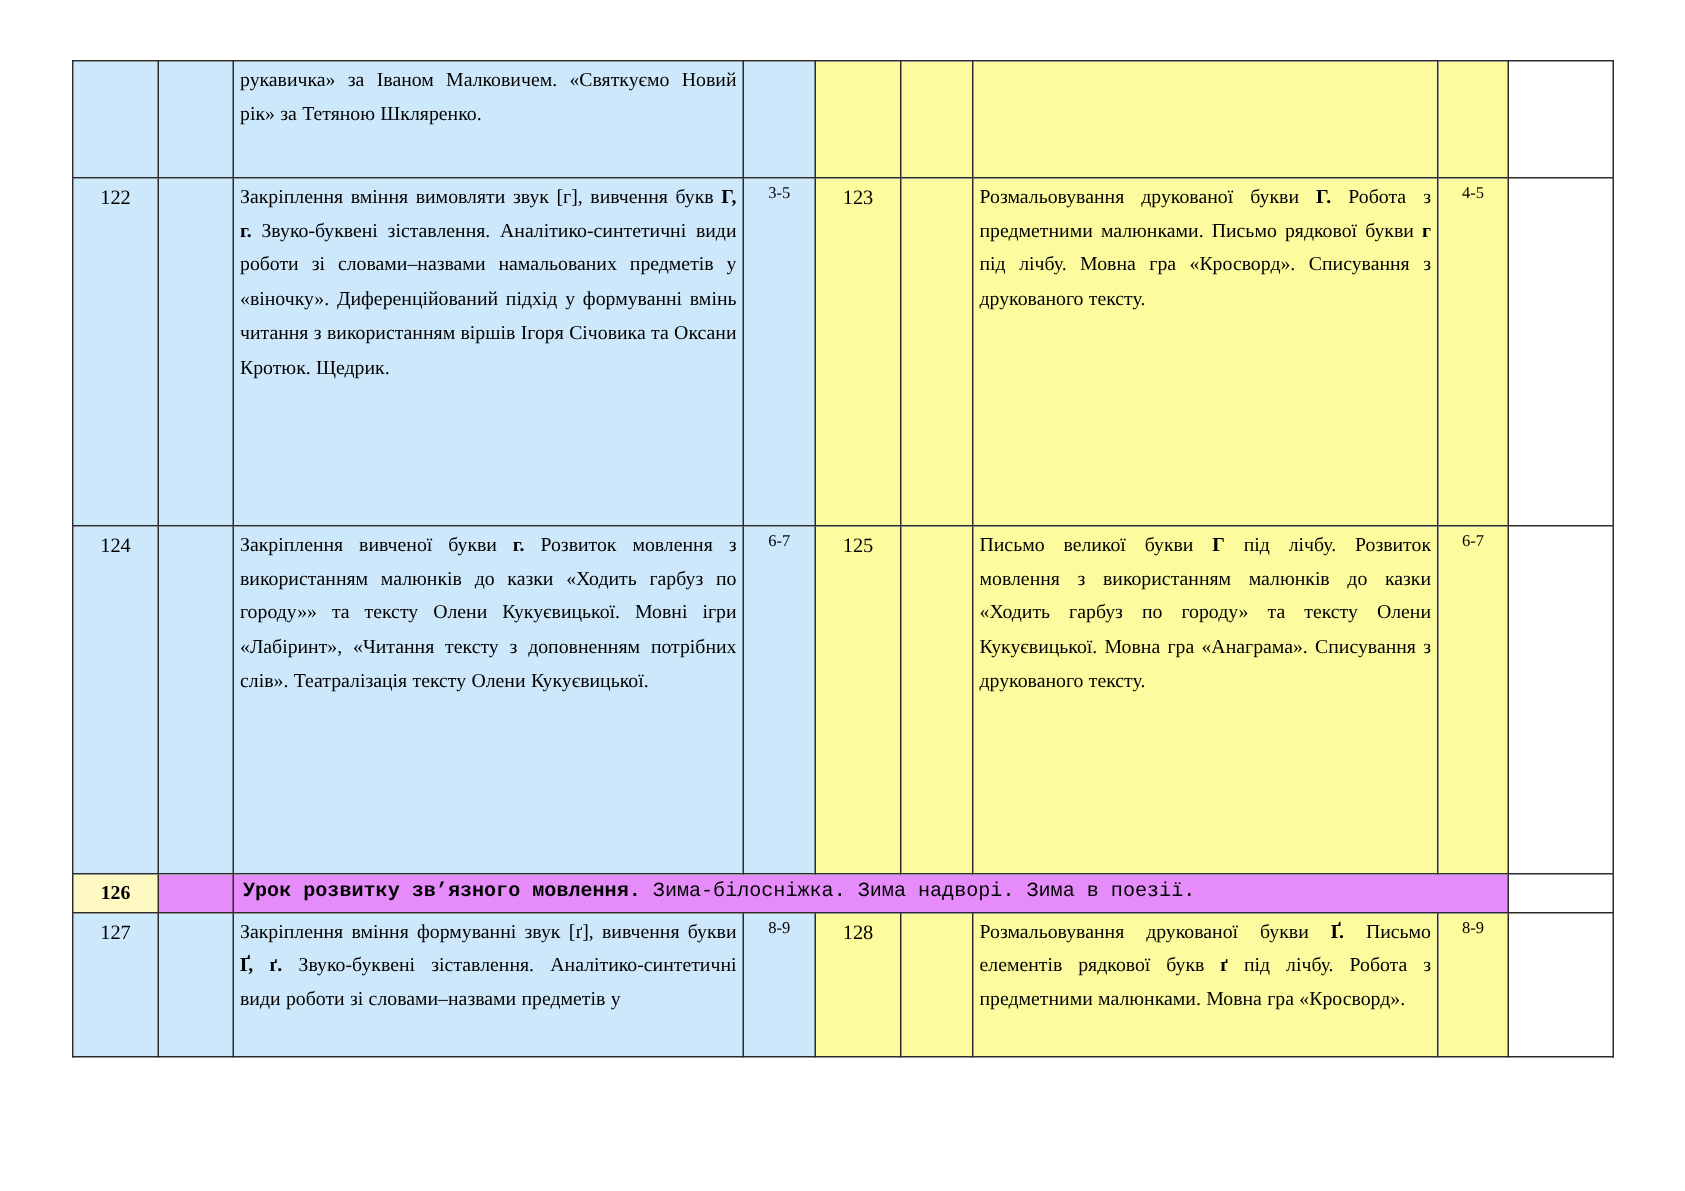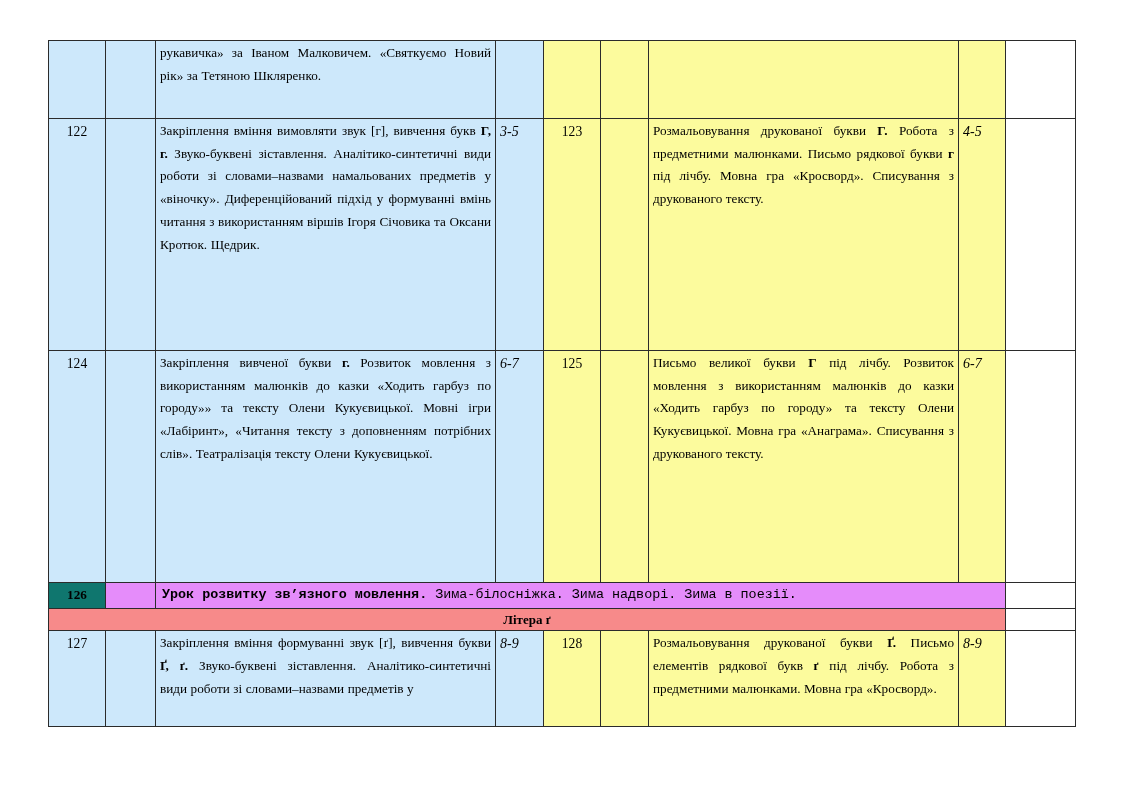--- a/index.html
+++ b/index.html
@@ -72,41 +72,40 @@
   }
   tr.special td.spec {
     background: #e58cfa;
     padding: 3px 6px;
     line-height: 1.3;
     text-align: left;
     font-size: 13.4px;
     font-family: Liberation Mono, monospace;
   }
   tr.special td.spec-num {
-    background: #0f766e;
+    background: #fef9c3;
     text-align: center;
     font-weight: bold;
   }
   tr.special td.spec-date {
     background: #e58cfa;
   }
   tr.special td.spec-end {
     background: #ffffff;
   }
   .num-cell {
     text-align: center;
     font-weight: normal;
     font-size: 13.6px;
     padding-top: 2px;
   }
   .pg-cell {
-    text-align: left;
-    font-size: 14px;
+    text-align: center;
+    font-size: 11px;
     padding-top: 2px;
-    font-style: italic;
   }
   .clip-bottom td { border-bottom: none; }
   .inline-b { font-weight: bold; }
 </style>
 </head>
 <body>
 
 <div class="page">
   <table class="sched">
     <colgroup>
@@ -159,24 +158,20 @@
         <td class="white"></td>
       </tr>
 
       <tr class="special">
         <td class="spec-num">126</td>
         <td class="spec-date"></td>
         <td class="spec" colspan="6"><span class="inline-b">Урок розвитку зв’язного мовлення.</span><span> Зима-білосніжка. Зима надворі. Зима в поезії.</span></td>
         <td class="spec-end"></td>
       </tr>
 
-      <tr class="sect">
-        <td colspan="8">Літера ґ</td>
-        <td class="sect-end"></td>
-      </tr>
 
       <tr class="clip-bottom" style="height:96px;">
         <td class="blue num-cell">127</td>
         <td class="blue"></td>
         <td class="blue just"><span>Закріплення вміння формуванні звук [ґ], вивчення букви </span><span class="inline-b">Ґ, ґ.</span><span> Звуко-буквені зіставлення. Аналітико-синтетичні види роботи зі словами–назвами предметів у</span></td>
         <td class="blue pg-cell">8-9</td>
         <td class="yellow num-cell">128</td>
         <td class="yellow"></td>
         <td class="yellow just"><span>Розмальовування друкованої букви </span><span class="inline-b">Ґ.</span><span> Письмо елементів рядкової букв </span><span class="inline-b">ґ</span><span> під лічбу. Робота з предметними малюнками. Мовна гра «Кросворд».</span></td>
         <td class="yellow pg-cell">8-9</td>

